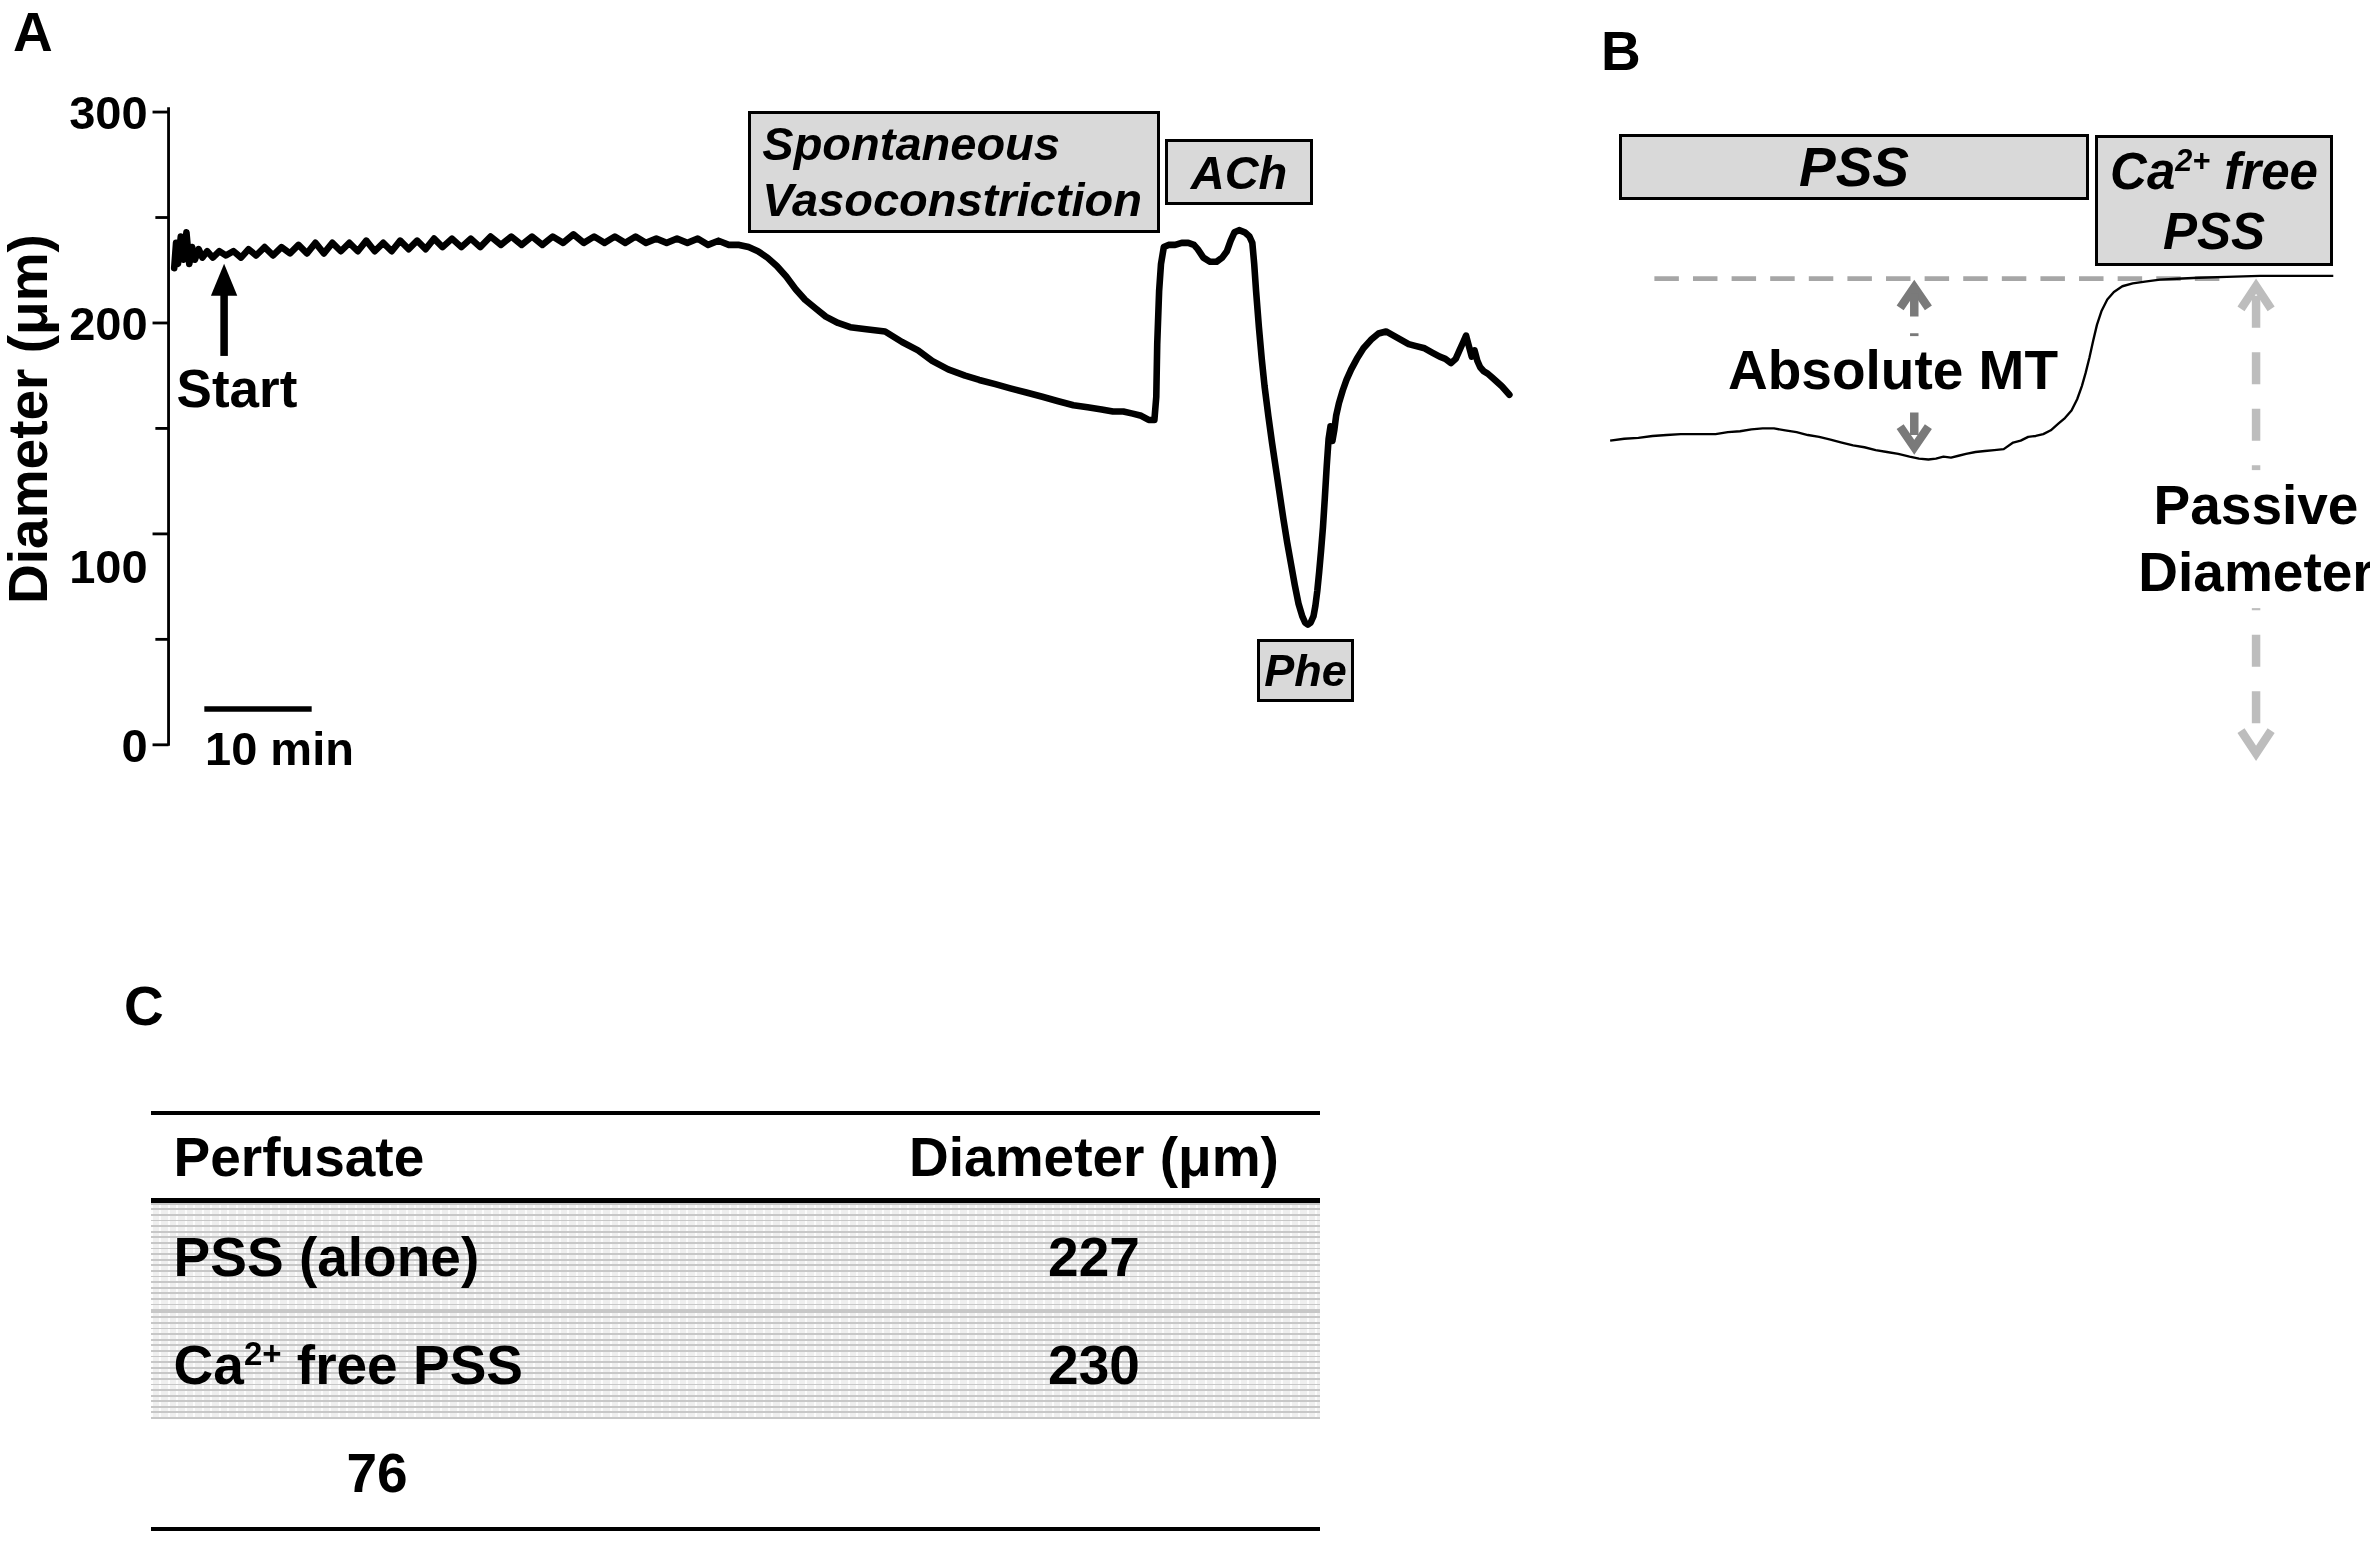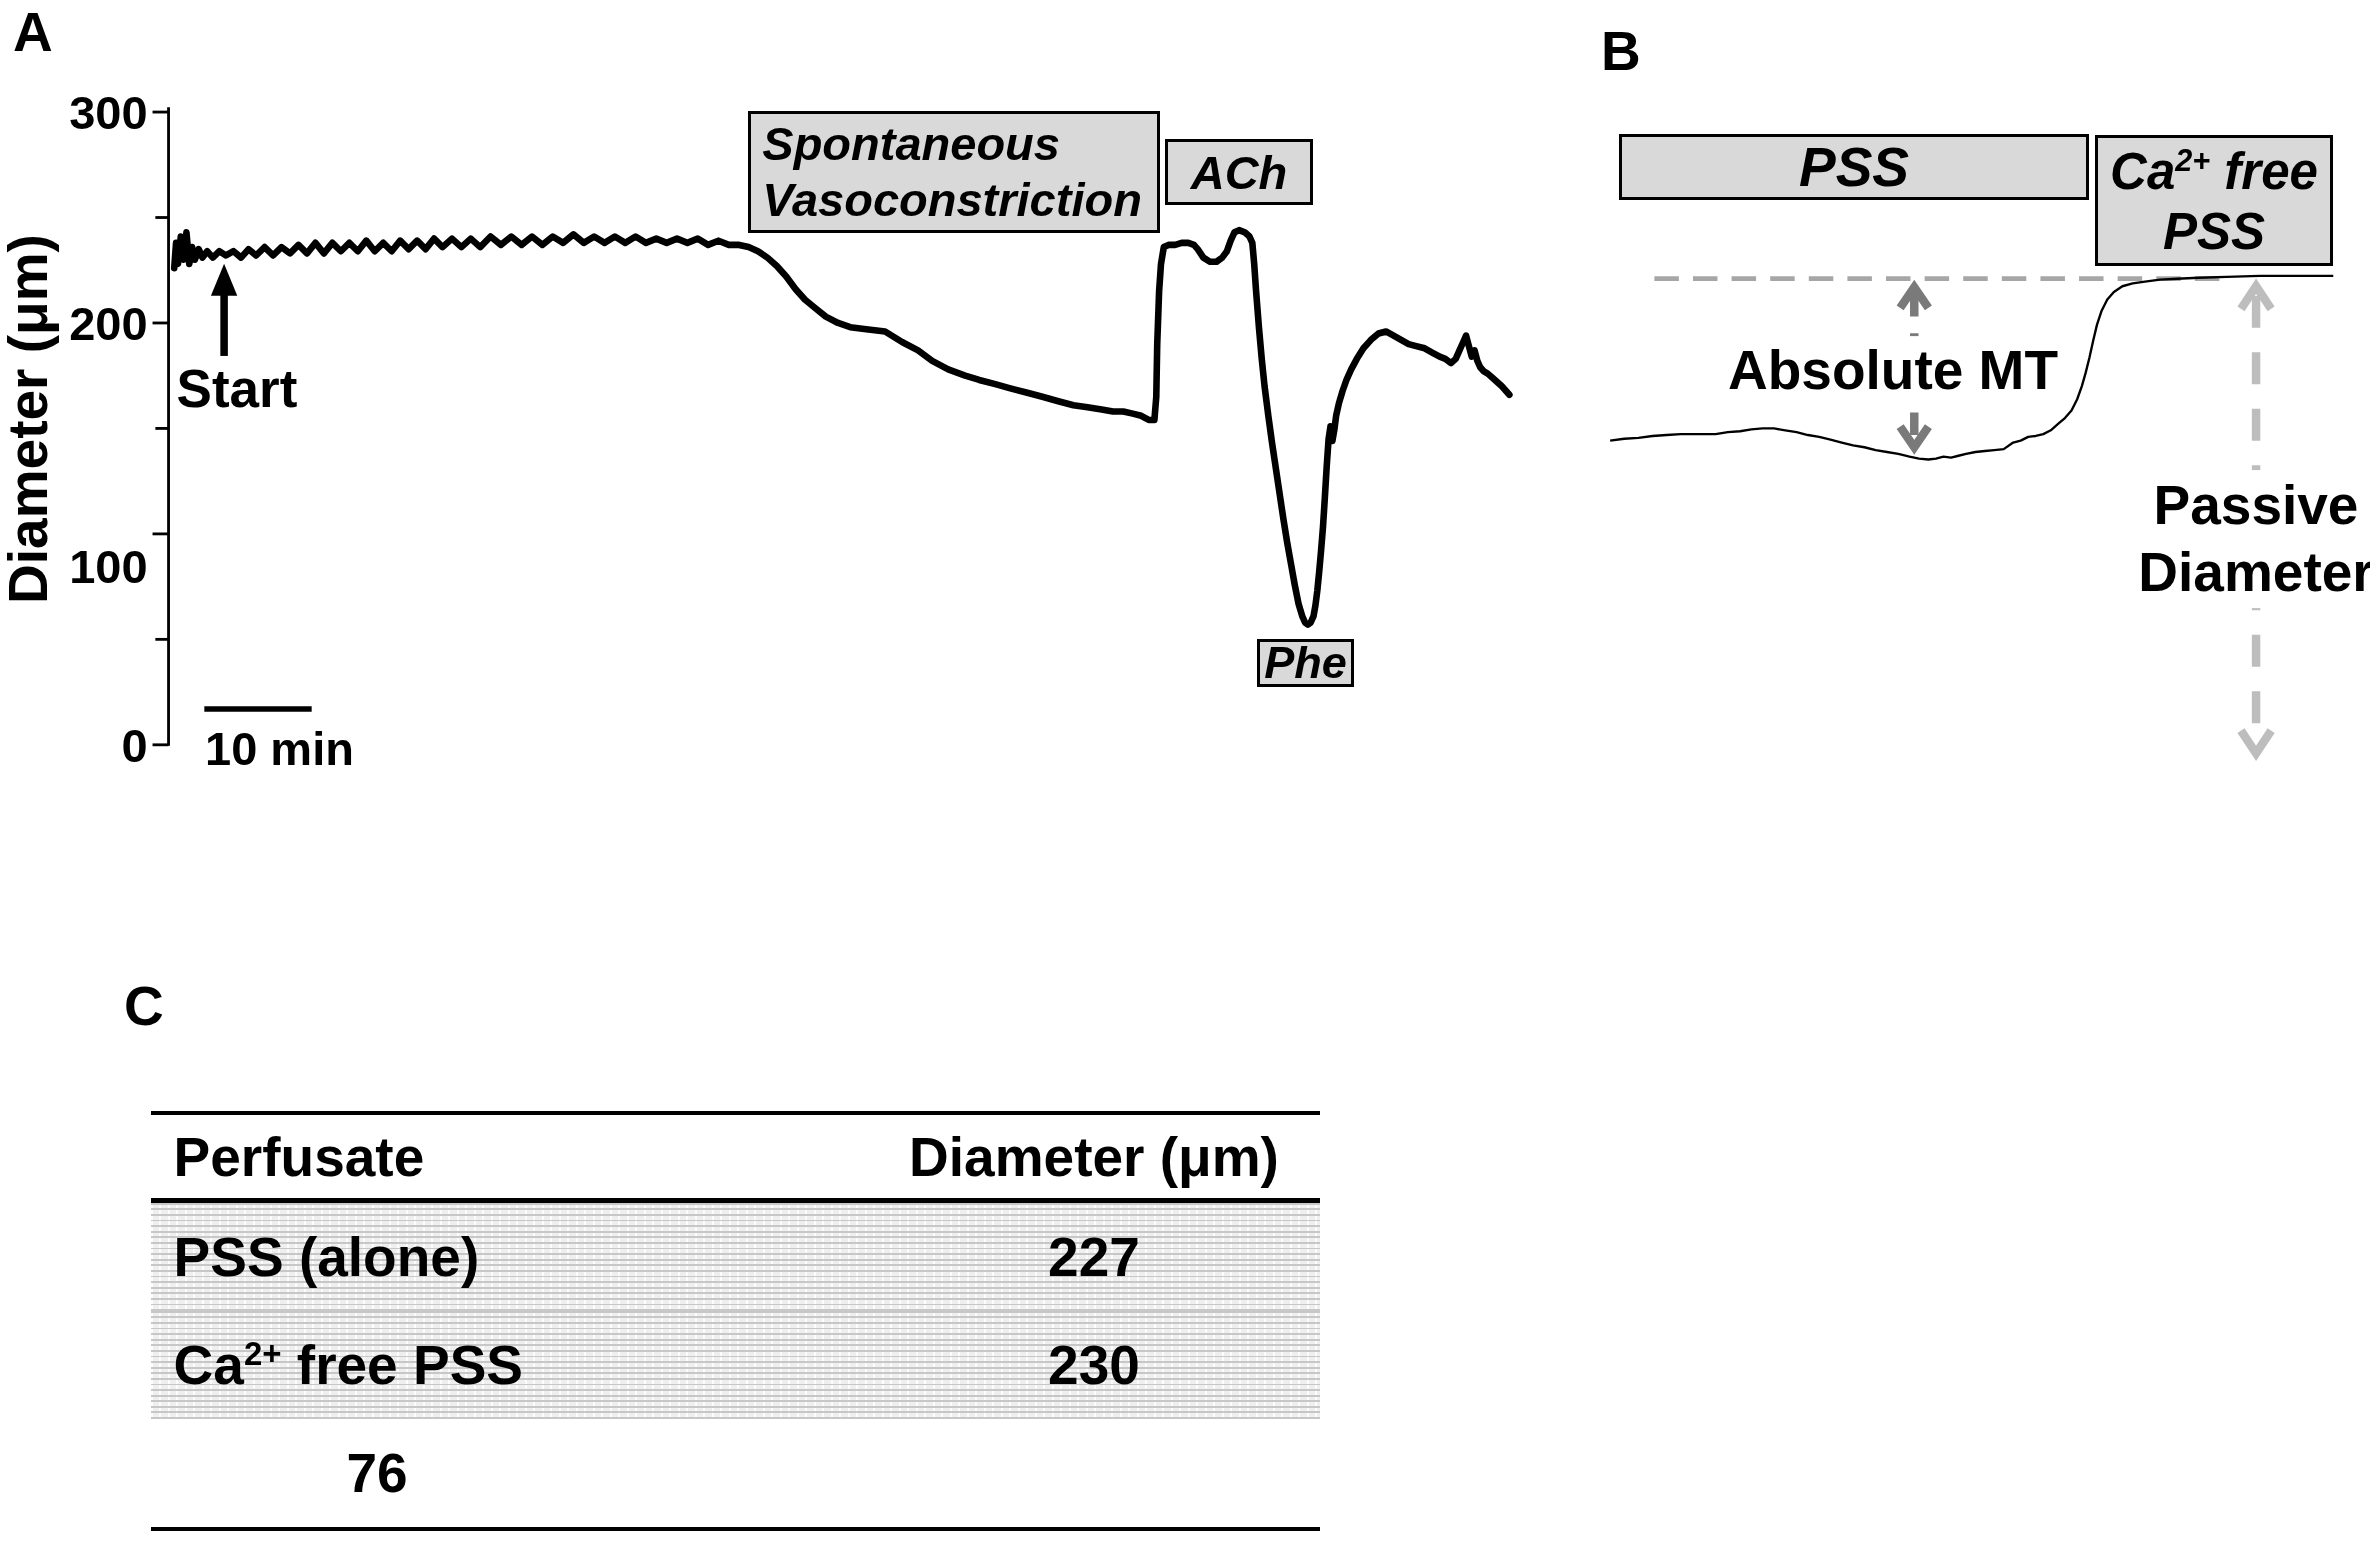--- a/index.html
+++ b/index.html
@@ -91,21 +91,21 @@
   <div class="abs start-label center-origin" style="left:237px;top:388px;">Start</div>
   <div class="abs scalebar-label" style="left:205px;top:721px;">10 min</div>
 
   <div class="graybox" style="left:748px;top:111px;width:412px;height:122px;font-size:47px;line-height:56px;padding:1.9px 0 0 11.3px;">
     <div class="ln">Spontaneous</div>
     <div class="ln">Vasoconstriction</div>
   </div>
   <div class="graybox box-center" style="left:1165px;top:111px;width:148px;height:66px;font-size:47px;margin-top:28px;">
     <span>ACh</span>
   </div>
-  <div class="graybox box-center" style="left:1257px;top:639px;width:97px;height:48px;font-size:45px;">
+  <div class="graybox box-center" style="left:1257px;top:639px;width:97px;height:63px;font-size:45px;">
     <span>Phe</span>
   </div>
 
   <div class="graybox box-center" style="left:1619px;top:134px;width:470px;height:66px;font-size:55px;">
     <span>PSS</span>
   </div>
   <div class="graybox" style="left:2095px;top:135px;width:238px;height:131px;font-size:51px;line-height:60px;padding-top:3.8px;text-align:center;">
     <div class="ln"><span>Ca</span><sup>2+</sup><span> free</span></div>
     <div class="ln">PSS</div>
   </div>

